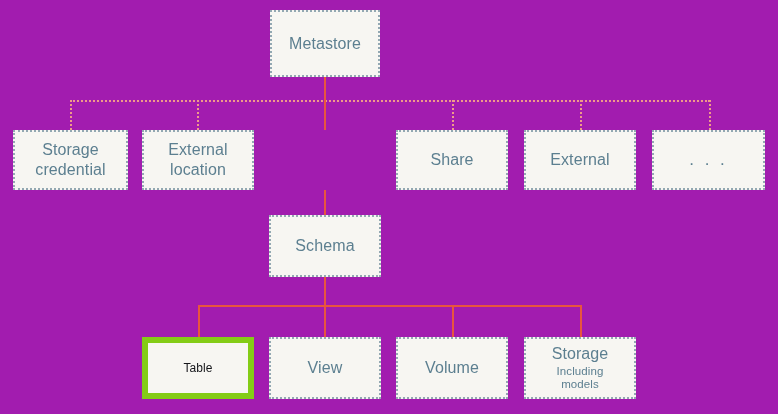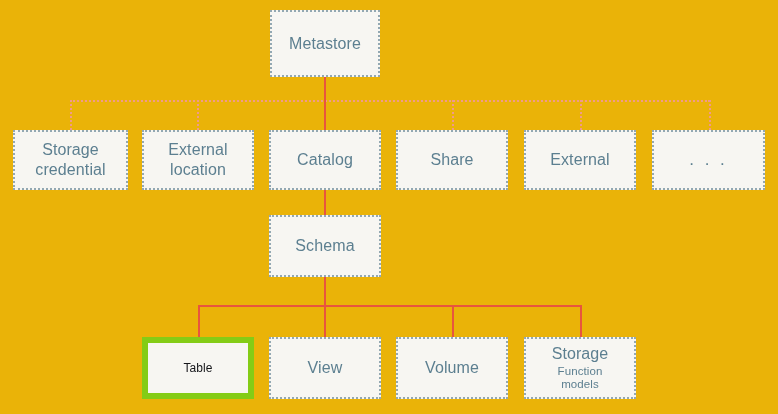--- a/index.html
+++ b/index.html
@@ -7,21 +7,21 @@
     padding: 0;
     background: #ffffff;
   }
   body {
     font-family: "Liberation Sans", sans-serif;
   }
   #canvas {
     position: relative;
     width: 778px;
     height: 414px;
-    background: #eab308;
+    background: #a21caf;
     overflow: hidden;
   }
 
   
   .node {
     position: absolute;
     box-sizing: border-box;
     background: #f7f6f2;
     border: 2px dotted #93a8b2;
     display: flex;
@@ -114,23 +114,20 @@
   <div class="node" style="left:13px; top:130px; width:115px; height:60px;">
     <span class="label">Storage
 credential</span>
   </div>
 
   <div class="node" style="left:142px; top:130px; width:112px; height:60px;">
     <span class="label">External
 location</span>
   </div>
 
-  <div class="node" style="left:269px; top:130px; width:112px; height:60px;">
-    <span class="label">Catalog</span>
-  </div>
 
   <div class="node" style="left:396px; top:130px; width:112px; height:60px;">
     <span class="label">Share</span>
   </div>
 
   <div class="node" style="left:524px; top:130px; width:112px; height:60px;">
     <span class="label">External</span>
   </div>
 
   <div class="node ellipsis" style="left:652px; top:130px; width:113px; height:60px;">
@@ -148,17 +145,17 @@
   <div class="node" style="left:396px; top:337px; width:112px; height:62px;">
     <span class="label">Volume</span>
   </div>
 
   <div class="node" style="left:269px; top:337px; width:112px; height:62px;">
     <span class="label">View</span>
   </div>
 
   <div class="node" style="left:524px; top:337px; width:112px; height:62px;">
     <span class="label">Storage</span>
-    <span class="sublabel">Function
+    <span class="sublabel">Including
 models</span>
   </div>
 
 </div>
 
 </body></html>

